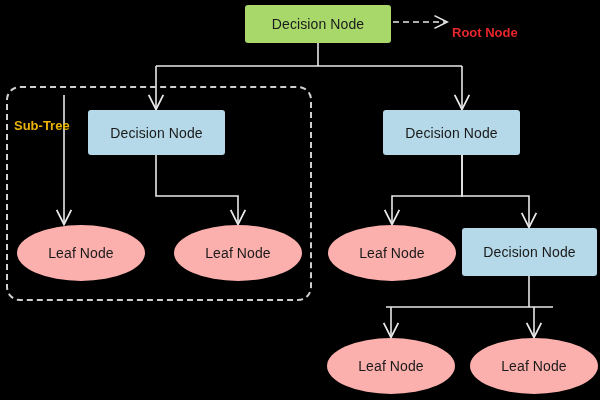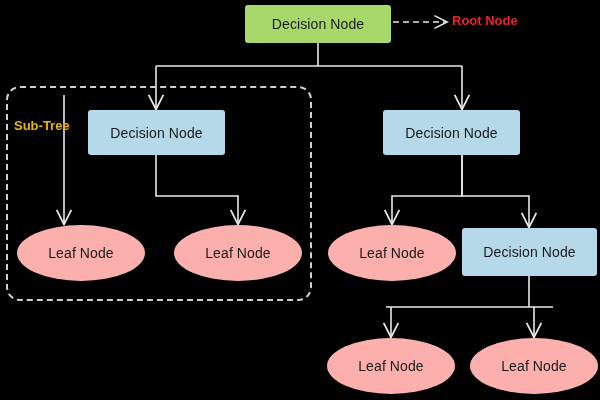--- a/index.html
+++ b/index.html
@@ -88,21 +88,21 @@
     <path d="M 462 155 L 462 196 L 529 196 L 529 226" fill="none" stroke="#e8e8e8" stroke-width="1.6" marker-end="url(#arrowOpen)"></path>
 
     <path d="M 529 276 L 529 307" fill="none" stroke="#e8e8e8" stroke-width="1.6"></path>
     <path d="M 386 307 L 553 307" fill="none" stroke="#e8e8e8" stroke-width="1.6"></path>
     <path d="M 391 307 L 391 336" fill="none" stroke="#e8e8e8" stroke-width="1.6" marker-end="url(#arrowOpen)"></path>
     <path d="M 534 307 L 534 336" fill="none" stroke="#e8e8e8" stroke-width="1.6" marker-end="url(#arrowOpen)"></path>
   </svg>
 
   <div class="subtree-box" style="left: 6px; top: 86px; width: 306px; height: 215px; border-color: rgb(207, 207, 207);"></div>
 
-  <div class="annot" style="left: 452px; top: 13px; color: rgb(232, 38, 44);">Root Node</div>
+  <div class="annot" style="left: 452px; top: 25px; color: rgb(232, 38, 44);">Root Node</div>
   <div class="annot" style="left: 14px; top: 118px; color: #eab308;">Sub-Tree</div>
 
   <div id="node-layer">
       <div class="node rect" style="left: 245px; top: 5px; width: 146px; height: 38px; background: rgb(168, 216, 106); color: rgb(26, 26, 26);">
         <span>Decision Node</span>
       </div>
       <div class="node rect" style="left: 88px; top: 110px; width: 137px; height: 45px; background: rgb(181, 217, 232); color: rgb(26, 26, 26);">
         <span>Decision Node</span>
       </div>
       <div class="node rect" style="left: 383px; top: 110px; width: 137px; height: 45px; background: rgb(181, 217, 232); color: rgb(26, 26, 26);">

